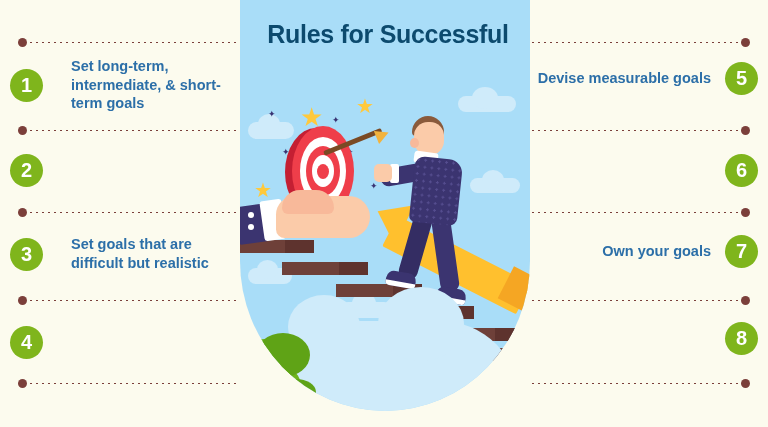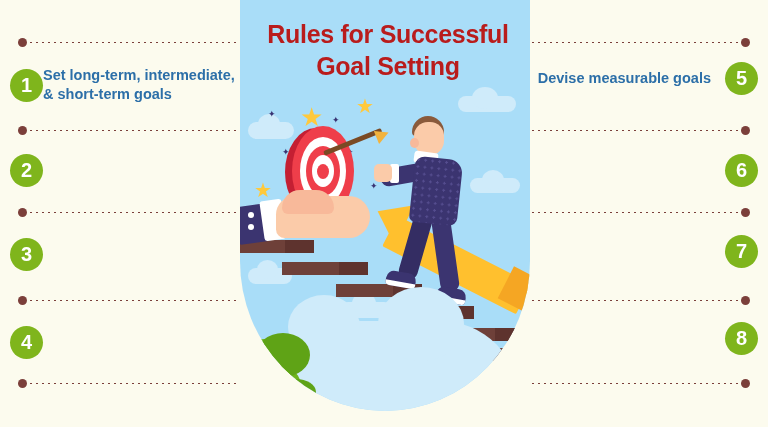--- a/index.html
+++ b/index.html
@@ -17,21 +17,21 @@
     position:absolute;
     left:240px;top:0;width:290px;height:411px;
     background:#A9DDF8;
     border-bottom-left-radius:145px 150px;
     border-bottom-right-radius:145px 150px;
     overflow:hidden;
   }
   .panel-title{
     position:absolute;left:0;right:0;top:18px;
     text-align:center;
-    color:#b91c1c;
+    color:#0c4a6e;
     font-size:25px;
     font-weight:bold;
     line-height:1.28;
     letter-spacing:-0.3px;
     margin-left:6px;
   }
 
   
   .cloud{position:absolute;background:#CFEBFA;border-radius:40px;}
   .cloud.c1{left:8px;top:122px;width:46px;height:17px;}
@@ -144,21 +144,21 @@
     font-size:20px;font-weight:bold;
     display:flex;align-items:center;justify-content:center;
     line-height:1;
   }
   .rule-text{
     color:#2C6FA8;
     font-size:14.5px;
     font-weight:bold;
     line-height:1.28;
   }
-  .row-left .rule-text{margin-left:0;text-align:left;}
+  .row-left .rule-text{margin-left:28px;text-align:left;}
   .row-right .rule-text{margin-right:14px;text-align:right;}
 
   
   .logo{
     position:absolute;right:16px;bottom:9px;
     display:flex;align-items:center;gap:5px;
   }
   .logo-mark{
     width:17px;height:17px;border-radius:50%;
     border:2.6px solid #E8402A;
@@ -176,21 +176,20 @@
 </style>
 </head>
 <body>
 
 <div id="root">
 
   <div class="center-panel">
 
     <div class="panel-title">
       <div>Rules for Successful</div>
-      <div>Goal Setting</div>
     </div>
 
     <div class="cloud c1"></div>
     <div class="cloud c2"></div>
     <div class="cloud c3"></div>
     <div class="cloud c4"></div>
     <div class="cloud c5"></div>
 
     <div class="step s1"></div>
     <div class="step s2"></div>
@@ -270,20 +269,21 @@
 
     <div class="row row-left" style="top:147px;height:46px;">
       <div class="num">2</div>
     </div>
 
     <div class="dotline left" style="top:211px;"></div>
     <div class="endcap" style="left:18px;top:208px;"></div>
 
     <div class="row row-left" style="top:231px;height:46px;">
       <div class="num">3</div>
+      <div class="rule-text">Set goals that are difficult but realistic</div>
     </div>
 
     <div class="dotline left" style="top:299px;"></div>
     <div class="endcap" style="left:18px;top:296px;"></div>
 
     <div class="row row-left" style="top:325px;height:34px;">
       <div class="num">4</div>
     </div>
 
     <div class="dotline left" style="top:382px;"></div>
@@ -305,20 +305,21 @@
 
     <div class="row row-right" style="top:147px;height:46px;">
       <div class="num">6</div>
     </div>
 
     <div class="dotline right" style="top:211px;"></div>
     <div class="endcap" style="right:18px;top:208px;"></div>
 
     <div class="row row-right" style="top:234px;height:34px;">
       <div class="num">7</div>
+      <div class="rule-text">Own your goals</div>
     </div>
 
     <div class="dotline right" style="top:299px;"></div>
     <div class="endcap" style="right:18px;top:296px;"></div>
 
     <div class="row row-right" style="top:315px;height:46px;">
       <div class="num">8</div>
     </div>
 
     <div class="dotline right" style="top:382px;"></div>

